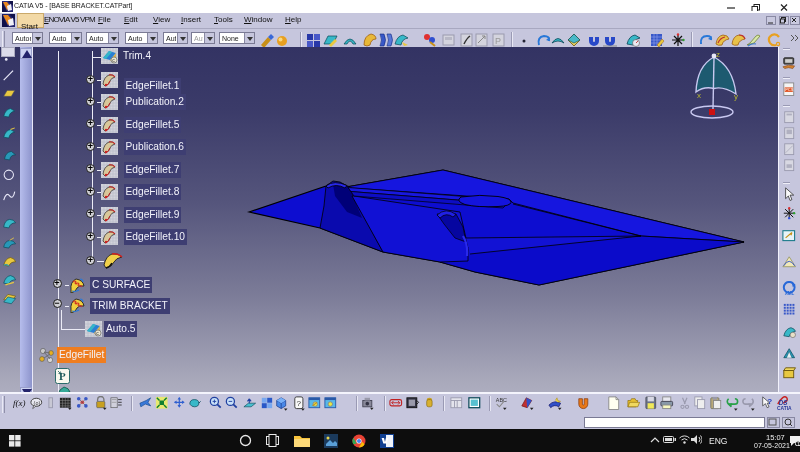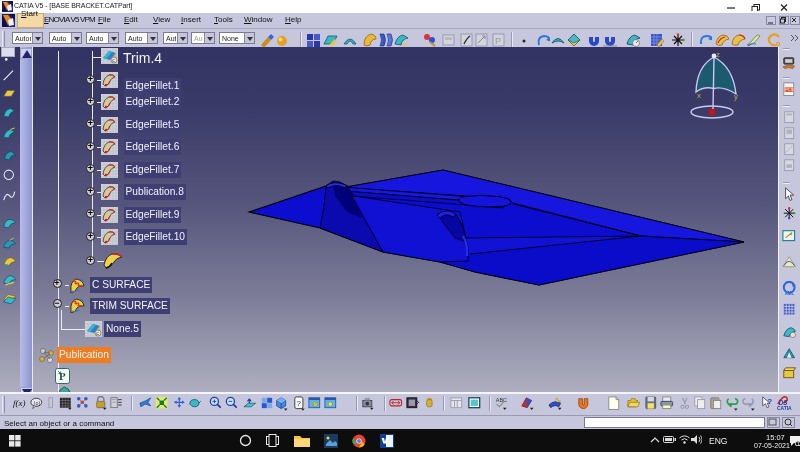--- a/index.html
+++ b/index.html
@@ -21,21 +21,21 @@
 .handle{position:absolute;width:3px;border-left:1px solid #e9e9f5;border-right:1px solid #8f8fa9;}
 
 #viewport{left:0;top:47px;width:800px;height:345px;background:linear-gradient(#333363,#3b3b69 18%,#55557c 45%,#7c7c98 72%,#a9a9bb 97%,#adadbf);overflow:hidden;}
 
 #lstrip{left:20px;top:0px;width:13px;height:345px;background:linear-gradient(90deg,#b6bdec,#8d94cc);border-right:1px solid #e8e8f8;}
 
 #rstrip{left:778px;top:0;width:22px;height:345px;background:#c6c6dd;border-left:1px solid #f2f2fc;}
 
 .tl{position:absolute;background:#ececf6;}
 .node{position:absolute;height:16px;background:#3e3e72;color:#f2f2fa;font-size:10.2px;line-height:16px;padding:0 2px;white-space:nowrap;}
-.plain{position:absolute;color:#f2f2fa;font-size:14px;white-space:nowrap;}
+.plain{position:absolute;color:#f2f2fa;font-size:10px;white-space:nowrap;}
 .pm{position:absolute;width:9px;height:9px;border-radius:5px;background:#cfcfd4;border:1px solid #1a1a1a;color:#000;font-size:9px;line-height:7.5px;text-align:center;font-weight:bold;}
 
 #bbar{left:0;top:392px;width:800px;height:23px;background:#c6c6dd;border-top:2px solid #f4f4fc;}
 #sbar{left:0;top:415px;width:800px;height:14px;background:#c6c6dd;border-top:1px solid #9a9ab4;font-size:8px;color:#111;}
 #input{left:584px;top:417px;width:181px;height:11px;background:#fff;border:1px solid #7a7a94;}
 .sbtn{position:absolute;top:417px;width:13px;height:11px;background:#c6c6dd;border:1px solid #8888a2;}
 
 #taskbar{left:0;top:429px;width:800px;height:23px;background:#0d0d0d;}
 #search{left:33px;top:2px;width:197px;height:18px;background:#1d1d1d;border:1px solid #e6e6e6;font-size:9px;color:#cfcfcf;line-height:17px;}
 .tbt{position:absolute;color:#eee;font-size:8px;}
@@ -59,21 +59,21 @@
     </svg>
 
 <div id="menubar" class="abs"></div>
 <svg class="abs" style="left:2px;top:14px" width="13" height="13">
       <rect width="13" height="13" fill="#10104a"></rect>
       <path d="M0,0 L7,0 L13,6 L13,13 L6,13 Z" fill="#23236e"></path>
       <path d="M1,1 L6,1 L11,7 L6,11 Z" fill="#e88820"></path>
       <path d="M6,6 L11,4 L12,11 L7,12 Z" fill="#f0f0f8"></path>
     </svg>
 <div class="abs" style="left:17px;top:13px;width:27px;height:15px;background:#f2d9a6;border:1px solid #caa96a;"></div>
-<div class="mi" style="left:21px;top:9px"><u>S</u>tart</div>
+<div class="mi" style="left:21px;top:22px"><u>S</u>tart</div>
 <div class="mi" style="left:44px;top:15px;letter-spacing:-0.8px"><u>E</u>NOVIA V5 VPM</div>
 <div class="mi" style="left:98px;top:15px"><u>F</u>ile</div>
 <div class="mi" style="left:124px;top:15px"><u>E</u>dit</div>
 <div class="mi" style="left:153px;top:15px"><u>V</u>iew</div>
 <div class="mi" style="left:181px;top:15px"><u>I</u>nsert</div>
 <div class="mi" style="left:214px;top:15px"><u>T</u>ools</div>
 <div class="mi" style="left:244px;top:15px"><u>W</u>indow</div>
 <div class="mi" style="left:285px;top:15px"><u>H</u>elp</div>
 
 <div class="abs" style="left:766px;top:16px;width:10px;height:9px;background:#c9c9df;border:1px solid #8a8aa4;"></div>
@@ -300,31 +300,31 @@
       <div class="pm" style="left:86px;top:94.5px">+</div>
       <div class="pm" style="left:86px;top:117px">+</div>
       <div class="pm" style="left:86px;top:139.5px">+</div>
       <div class="pm" style="left:86px;top:162px">+</div>
       <div class="pm" style="left:86px;top:184.5px">+</div>
       <div class="pm" style="left:86px;top:208.5px">+</div>
       <div class="pm" style="left:52.5px;top:232px">+</div>
       <div class="pm" style="left:52.5px;top:252px">−</div>
       <div class="plain" style="left:123px;top:3px">Trim.4</div>
       <div class="node" style="left:123.5px;top:31px">EdgeFillet.1</div>
-      <div class="node" style="left:123.5px;top:47px">EdgeFillet.2</div>
+      <div class="node" style="left:123.5px;top:47px">Publication.2</div>
       <div class="node" style="left:123.5px;top:69.5px">EdgeFillet.5</div>
-      <div class="node" style="left:123.5px;top:92px">EdgeFillet.6</div>
+      <div class="node" style="left:123.5px;top:92px">Publication.6</div>
       <div class="node" style="left:123.5px;top:114.5px">EdgeFillet.7</div>
-      <div class="node" style="left:123.5px;top:137px">Publication.8</div>
+      <div class="node" style="left:123.5px;top:137px">EdgeFillet.8</div>
       <div class="node" style="left:123.5px;top:159.5px">EdgeFillet.9</div>
       <div class="node" style="left:123.5px;top:182px">EdgeFillet.10</div>
       <div class="node" style="left:90px;top:229.5px">C SURFACE</div>
-      <div class="node" style="left:90px;top:250.5px">TRIM SURFACE</div>
-      <div class="node" style="left:104px;top:274px">None.5</div>
-      <div class="node" style="left: 57px; top: 300px; background: rgb(239, 125, 31);">Publication</div>
+      <div class="node" style="left:90px;top:250.5px">TRIM BRACKET</div>
+      <div class="node" style="left:104px;top:274px">Auto.5</div>
+      <div class="node" style="left: 57px; top: 300px; background: rgb(239, 125, 31);">EdgeFillet</div>
       <svg width="17" height="16" class="abs" style="left:101px;top:1px">
         <rect width="17" height="16" fill="#d2d3db"></rect>
         <path d="M0,3 h17 M0,6 h17 M0,9 h17 M0,12 h17 M0,15 h17 M3,0 v16 M6,0 v16 M9,0 v16 M12,0 v16 M15,0 v16" stroke="#b6b8c6" stroke-width="0.6"></path>
         <path d="M2,10 L8,3 L15,5 L9,12 Z" fill="#2a7fd4"></path>
         <path d="M2,10 L8,3 L11,4 L5,11 Z" fill="#35b5c8"></path>
         <path d="M9,12 L15,5 L15,9 L11,14 Z" fill="#d8b35a"></path>
         <circle cx="13" cy="12" r="3" fill="#e8e4d0" stroke="#555" stroke-width="0.6"></circle>
         <text x="11.3" y="14.2" font-size="5" fill="#333">c</text>
       </svg>
       <svg width="17" height="16" class="abs" style="left:85px;top:274px">
@@ -895,23 +895,20 @@
       </svg>
       <svg width="26" height="16" class="abs" style="left:772px;top:4px">
         <g transform="scale(0.9)">
           <path d="M2,9 Q8,-2 12,2 Q14,5 8,8" fill="none" stroke="#c82020" stroke-width="1.6"></path>
           <text x="3" y="10" font-size="7" font-weight="bold" font-style="italic" fill="#283898">DS</text>
           <text x="1" y="15.5" font-size="5.5" font-weight="bold" fill="#283898">CATIA</text>
         </g>
       </svg>
     </div>
 
-<div id="sbar" class="abs">
-      <span style="position:absolute;left:4px;top:3px">Select an object or a command</span>
-    </div>
 <div id="input" class="abs"></div>
 <div class="sbtn" style="left:767px"></div>
 <div class="sbtn" style="left:782px"></div>
 <svg class="abs" style="left:767px;top:417px" width="30" height="11">
       <rect x="2" y="2" width="7" height="6" fill="none" stroke="#555"></rect>
       <circle cx="21" cy="5" r="3" fill="none" stroke="#333"></circle>
       <path d="M23,7 l2,2" stroke="#333"></path>
     </svg>
 
 <div id="taskbar" class="abs">

